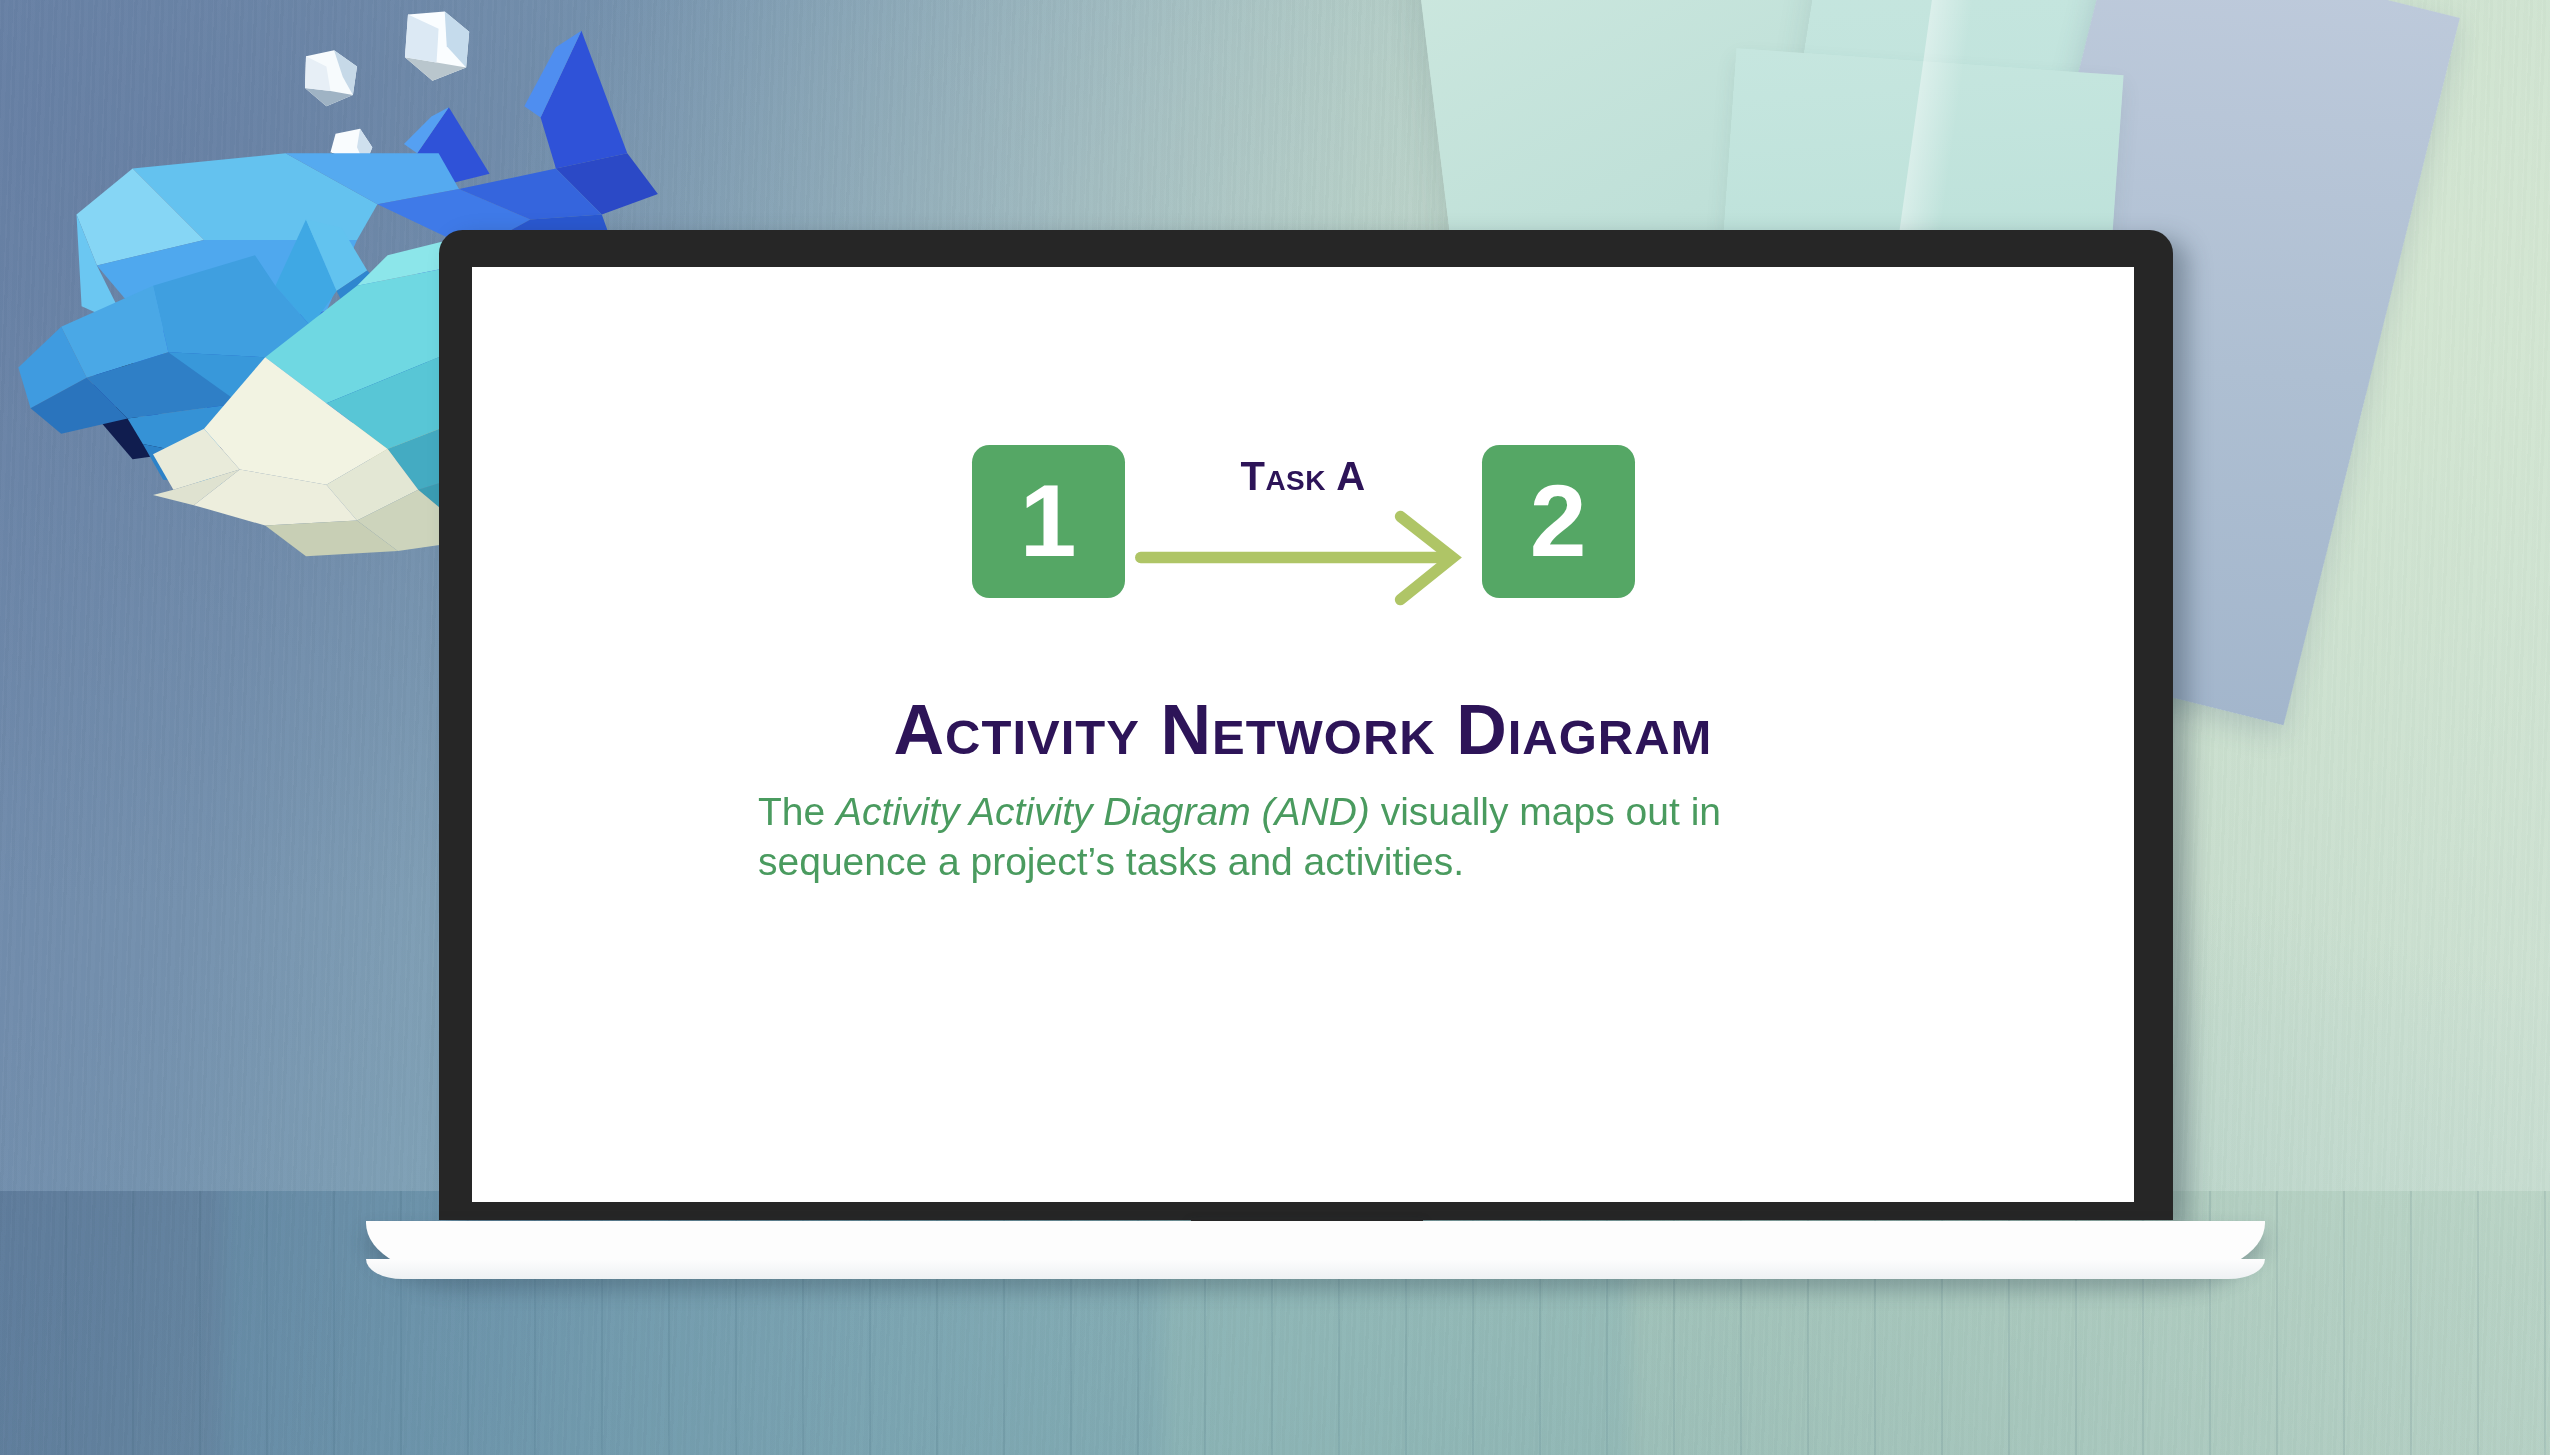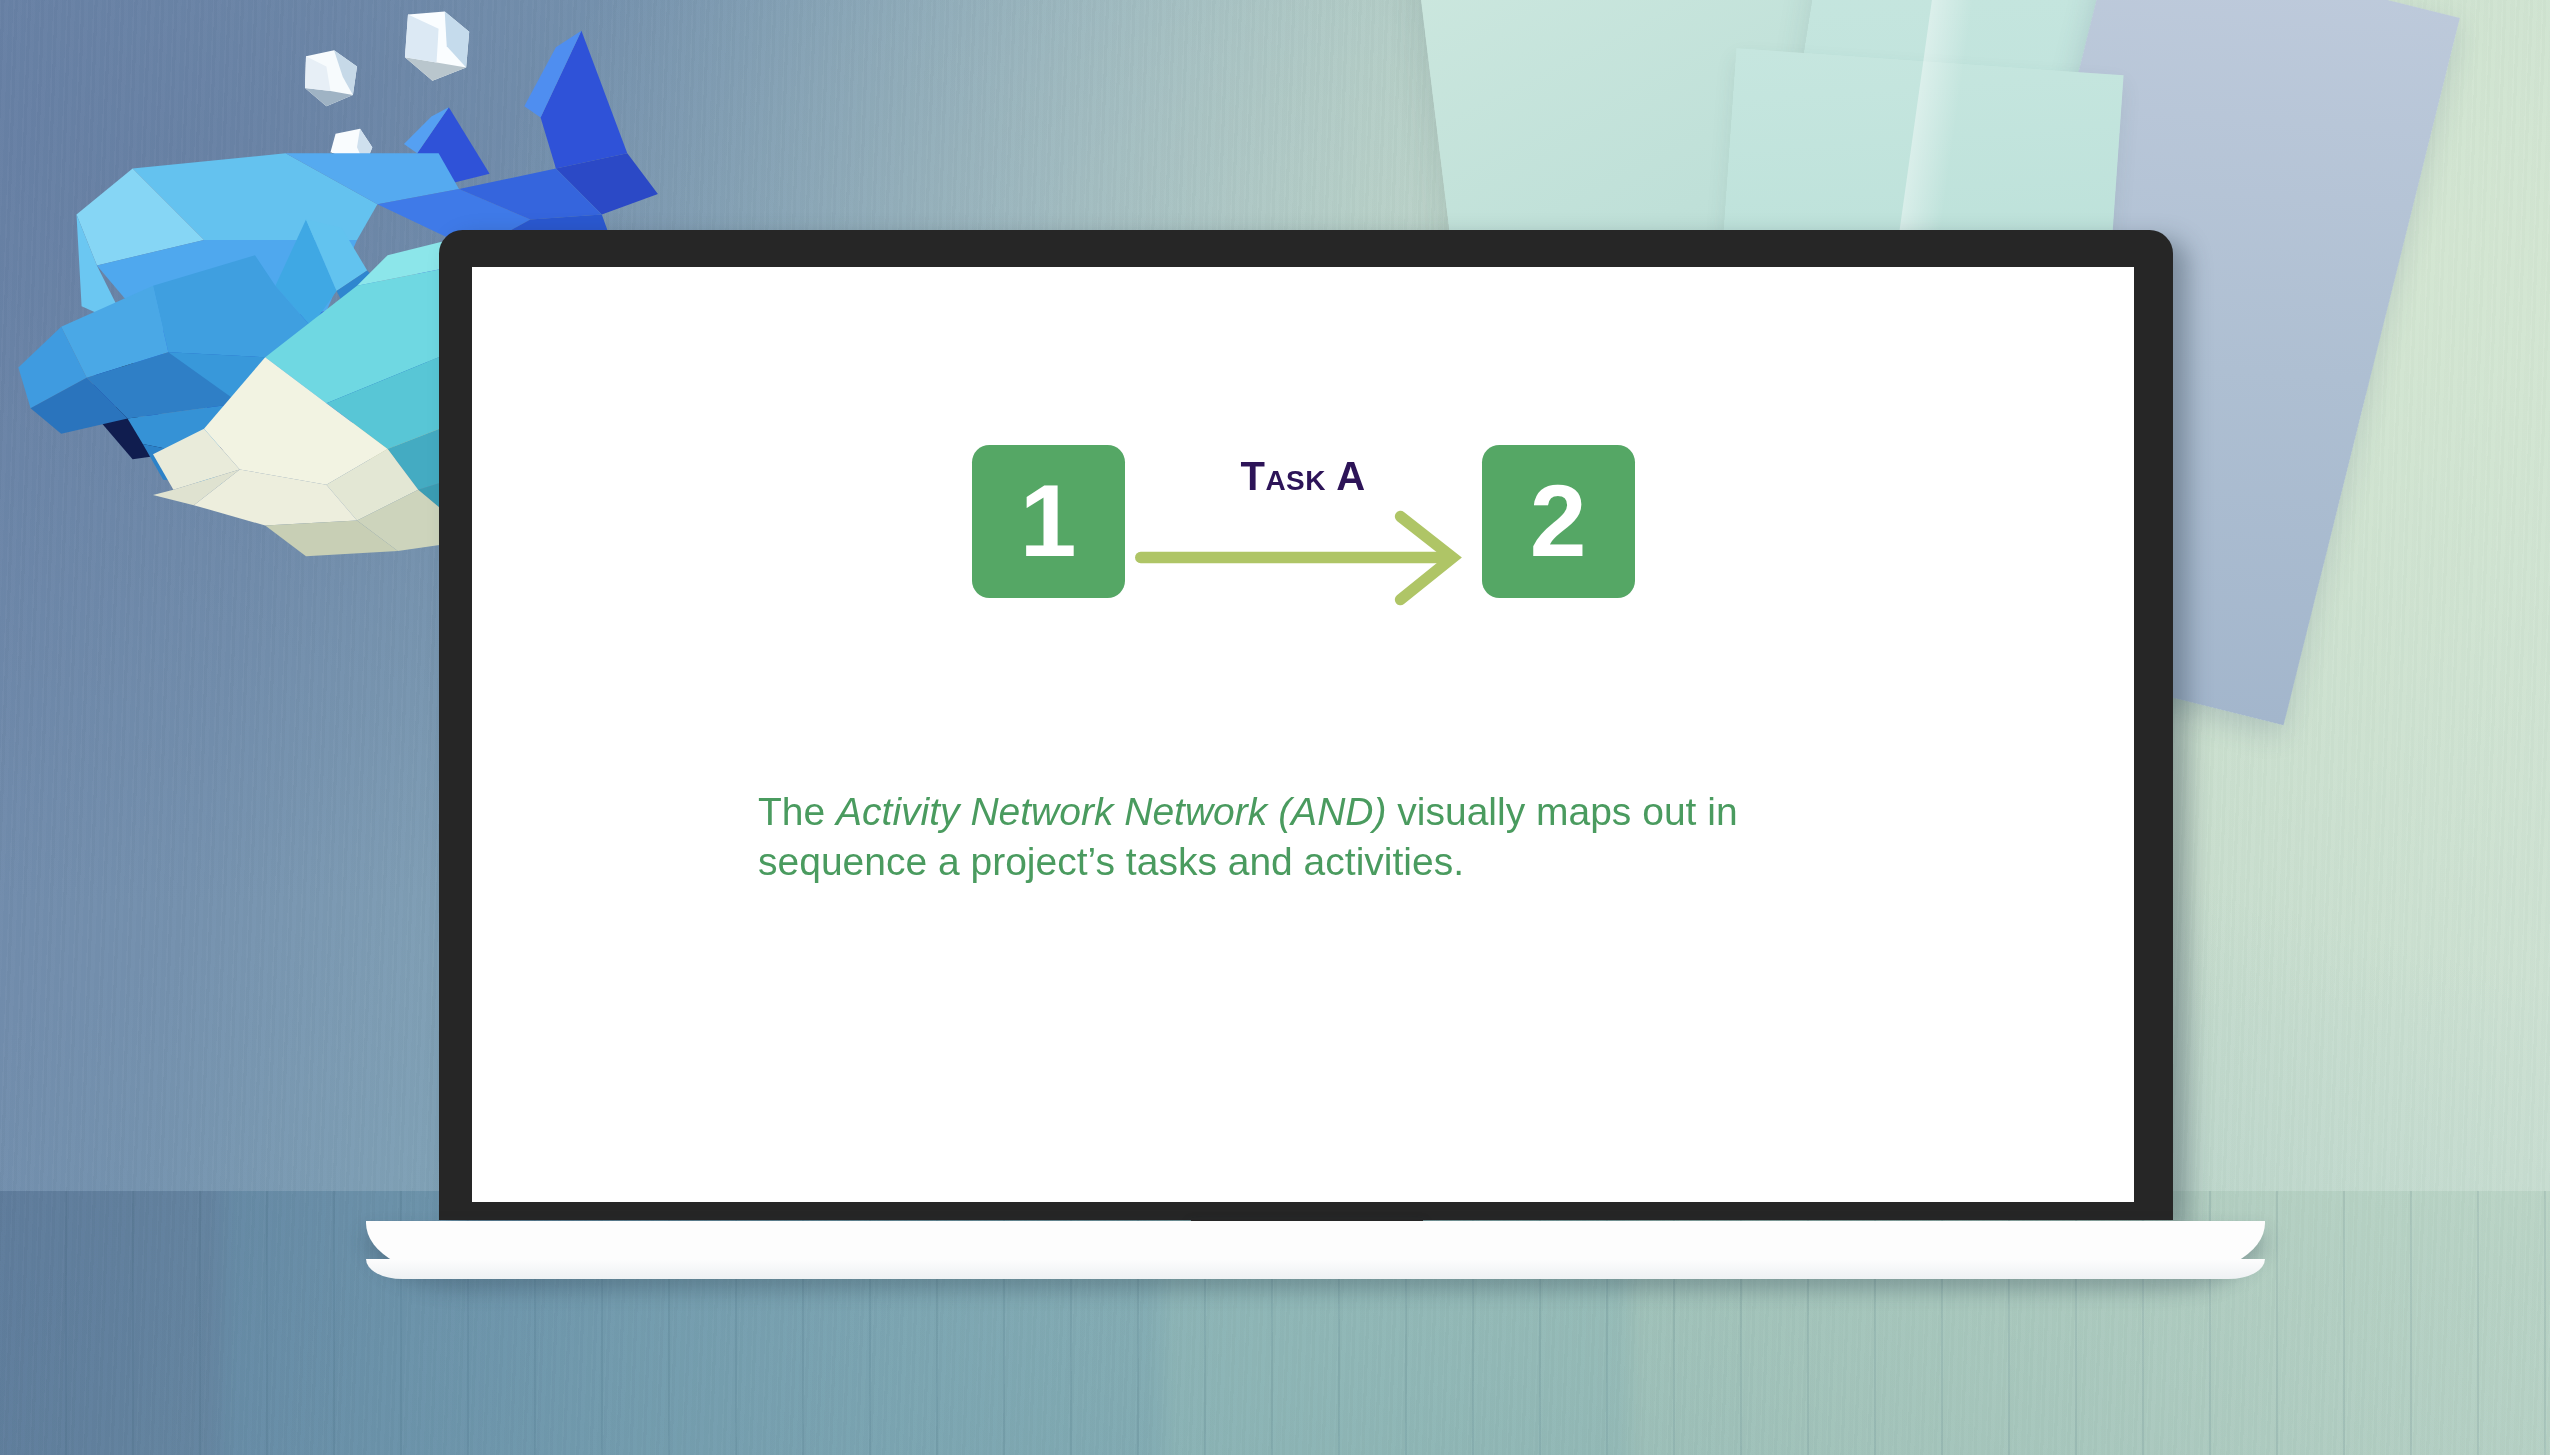--- a/index.html
+++ b/index.html
@@ -330,23 +330,24 @@
           <svg viewBox="0 0 660 150" xmlns="http://www.w3.org/2000/svg">
             <line x1="14" y1="38" x2="596" y2="38" stroke="#afc566" stroke-width="22" stroke-linecap="round"></line>
             <polyline points="520,-42 622,38 520,120" fill="none" stroke="#afc566" stroke-width="22" stroke-linecap="round" stroke-linejoin="miter"></polyline>
           </svg>
         </div>
       </div>
 
       <div class="node">2</div>
     </div>
 
+    <div class="slide-title">Activity Network Diagram</div>
 
     <div class="slide-body">
-      <span>The </span><em>Activity Network Network (AND)</em><span> visually maps out in sequence a project’s tasks and activities.</span>
+      <span>The </span><em>Activity Activity Diagram (AND)</em><span> visually maps out in sequence a project’s tasks and activities.</span>
     </div>
   </div>
 
   <div class="laptop-notch"></div>
   <div class="laptop-base">
     <div class="laptop-base-shade"></div>
   </div>
 
 </div>
 

